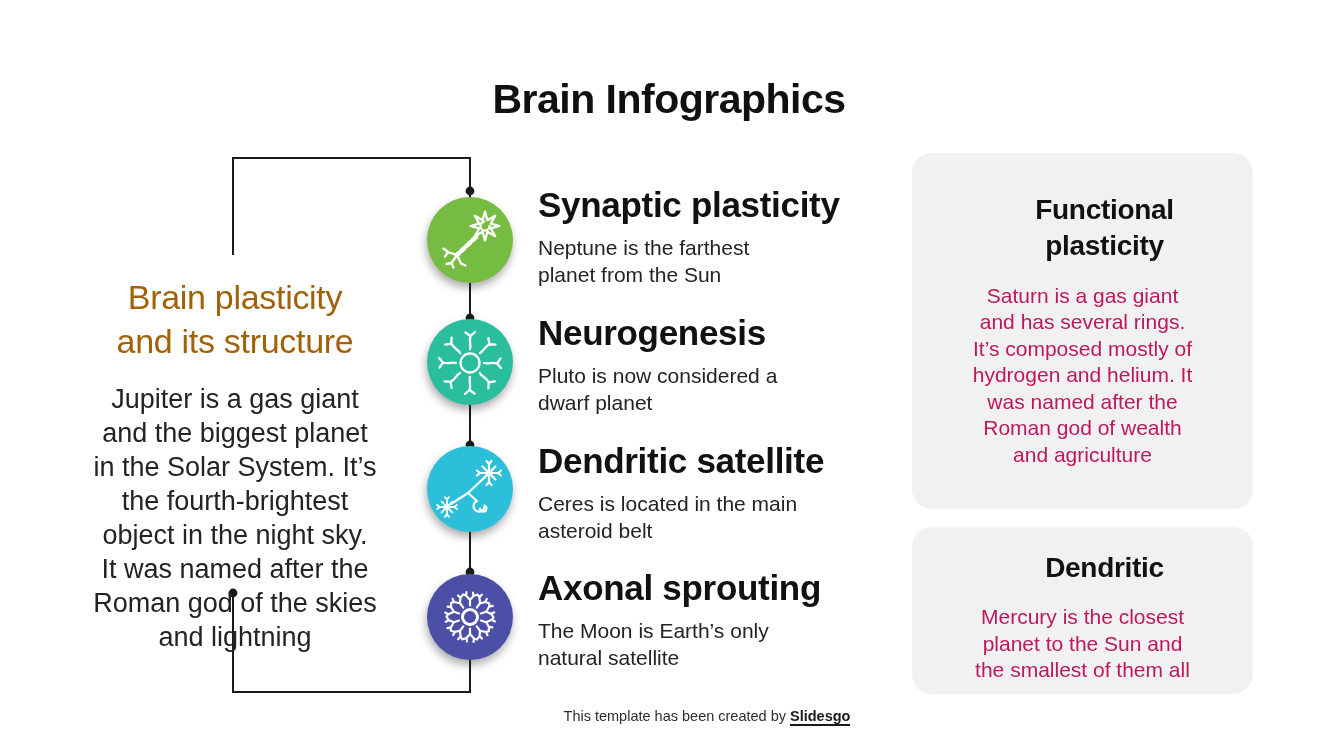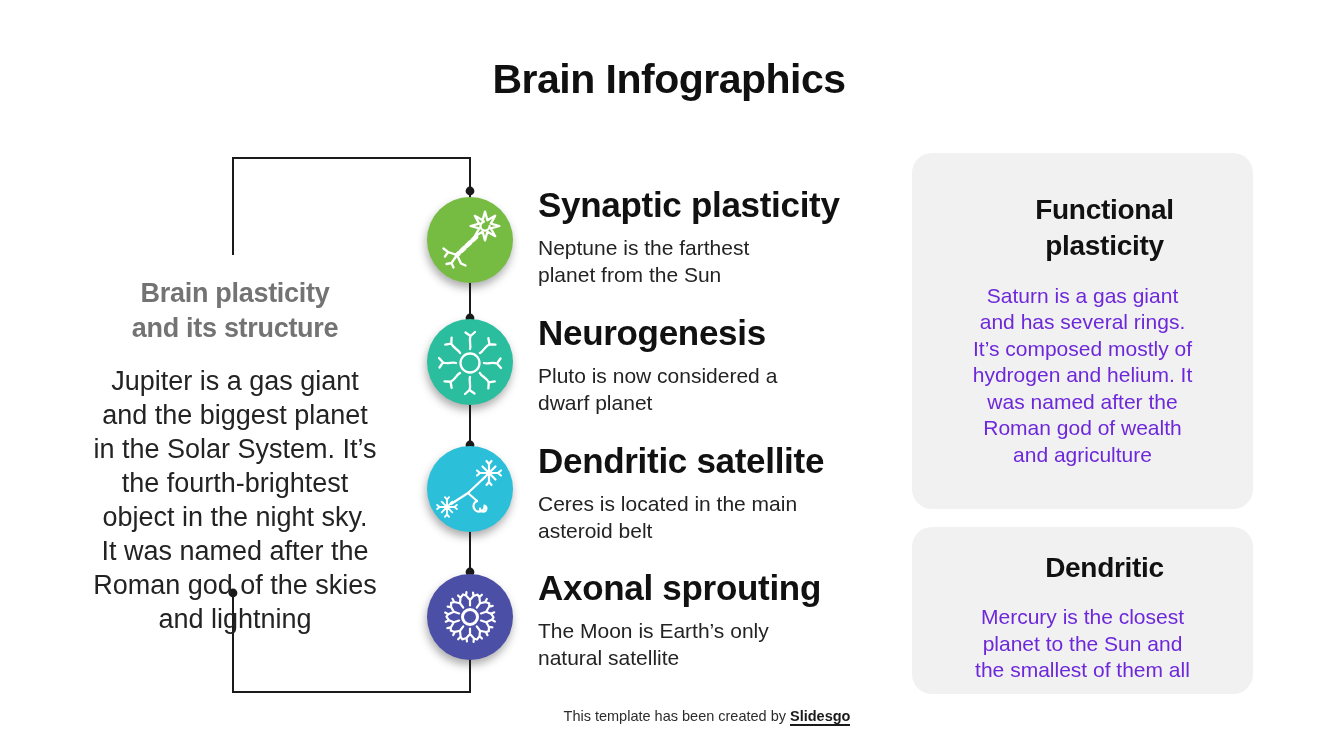--- a/index.html
+++ b/index.html
@@ -3,21 +3,21 @@
 <meta charset="utf-8">
 <style>
   html, body { margin:0; padding:0; }
   body {
     width:1338px; height:753px; position:relative;
     background:#ffffff; overflow:hidden;
     font-family:"Liberation Sans", sans-serif;
     color:#1c1c1c;
   }
   .title {
-    position:absolute; top:56px; left:0; width:100%;
+    position:absolute; top:76px; left:0; width:100%;
     text-align:center; font-size:41px; font-weight:bold;
     letter-spacing:-0.5px; color:#101010;
   }
   
   .connector-svg { position:absolute; left:0; top:0; width:1338px; height:753px; }
   .connector-svg polyline, .connector-svg line { fill:none; stroke:var(--connector,#1a1a1a); stroke-width:2; }
   .connector-svg circle { fill:var(--connector,#1a1a1a); stroke:none; }
 
   
   .circle {
@@ -33,32 +33,32 @@
   .icon-stroke { stroke:#ffffff; fill:none; stroke-linecap:round; stroke-linejoin:round; }
 
   
   .item-text { position:absolute; left:538px; width:370px; }
   .t1 { top:185px; } .t2 { top:313px; } .t3 { top:441px; } .t4 { top:568px; }
   .item-heading { font-size:35px; font-weight:bold; letter-spacing:-0.3px; color:#111; margin:0 0 9px 0; }
   .item-body { font-size:21px; line-height:1.3; color:#232323; margin:0; white-space:pre-line; }
 
   
   .left-block { position:absolute; left:72px; top:276px; width:326px; text-align:center; }
-  .left-heading { font-size:27px; font-weight:bold; line-height:1.28; letter-spacing:-0.3px; color:#737373; margin:0 0 19px 0; white-space:pre-line; }
+  .left-heading { font-size:34px; font-weight:normal; line-height:1.28; letter-spacing:-0.3px; color:#a16207; margin:0 0 19px 0; white-space:pre-line; }
   .left-body { font-size:27px; line-height:1.26; color:#232323; margin:16px; white-space:pre-line; }
 
   
   .info-box {
     position:absolute; left:912px; width:341px; box-sizing:border-box;
     border-radius:20px; text-align:center;
   }
   .box1 { top:153px; height:356px; padding-top:39px; }
   .box2 { top:527px; height:167px; padding-top:23px; }
   .box-heading { font-size:28px; font-weight:bold; line-height:1.3; letter-spacing:-0.3px; color:#111; margin:0 0 16px 0; white-space:pre-line;padding-left:44px; }
-  .box-body { font-size:21px; line-height:1.26; color:#6d28d9; margin:18px; white-space:pre-line; }
+  .box-body { font-size:21px; line-height:1.26; color:#be185d; margin:18px; white-space:pre-line; }
 
   
   .footer { position:absolute; top:708px; left:0; width:100%; text-align:center; font-size:14.5px; color:#2c2c2c;margin-left:38px; }
   .footer .brand { font-weight:bold; color:#1a1a1a; border-bottom:2px solid #1a1a1a; }
 </style>
 </head>
 <body>
 
 <div class="title">Brain Infographics</div>
 

